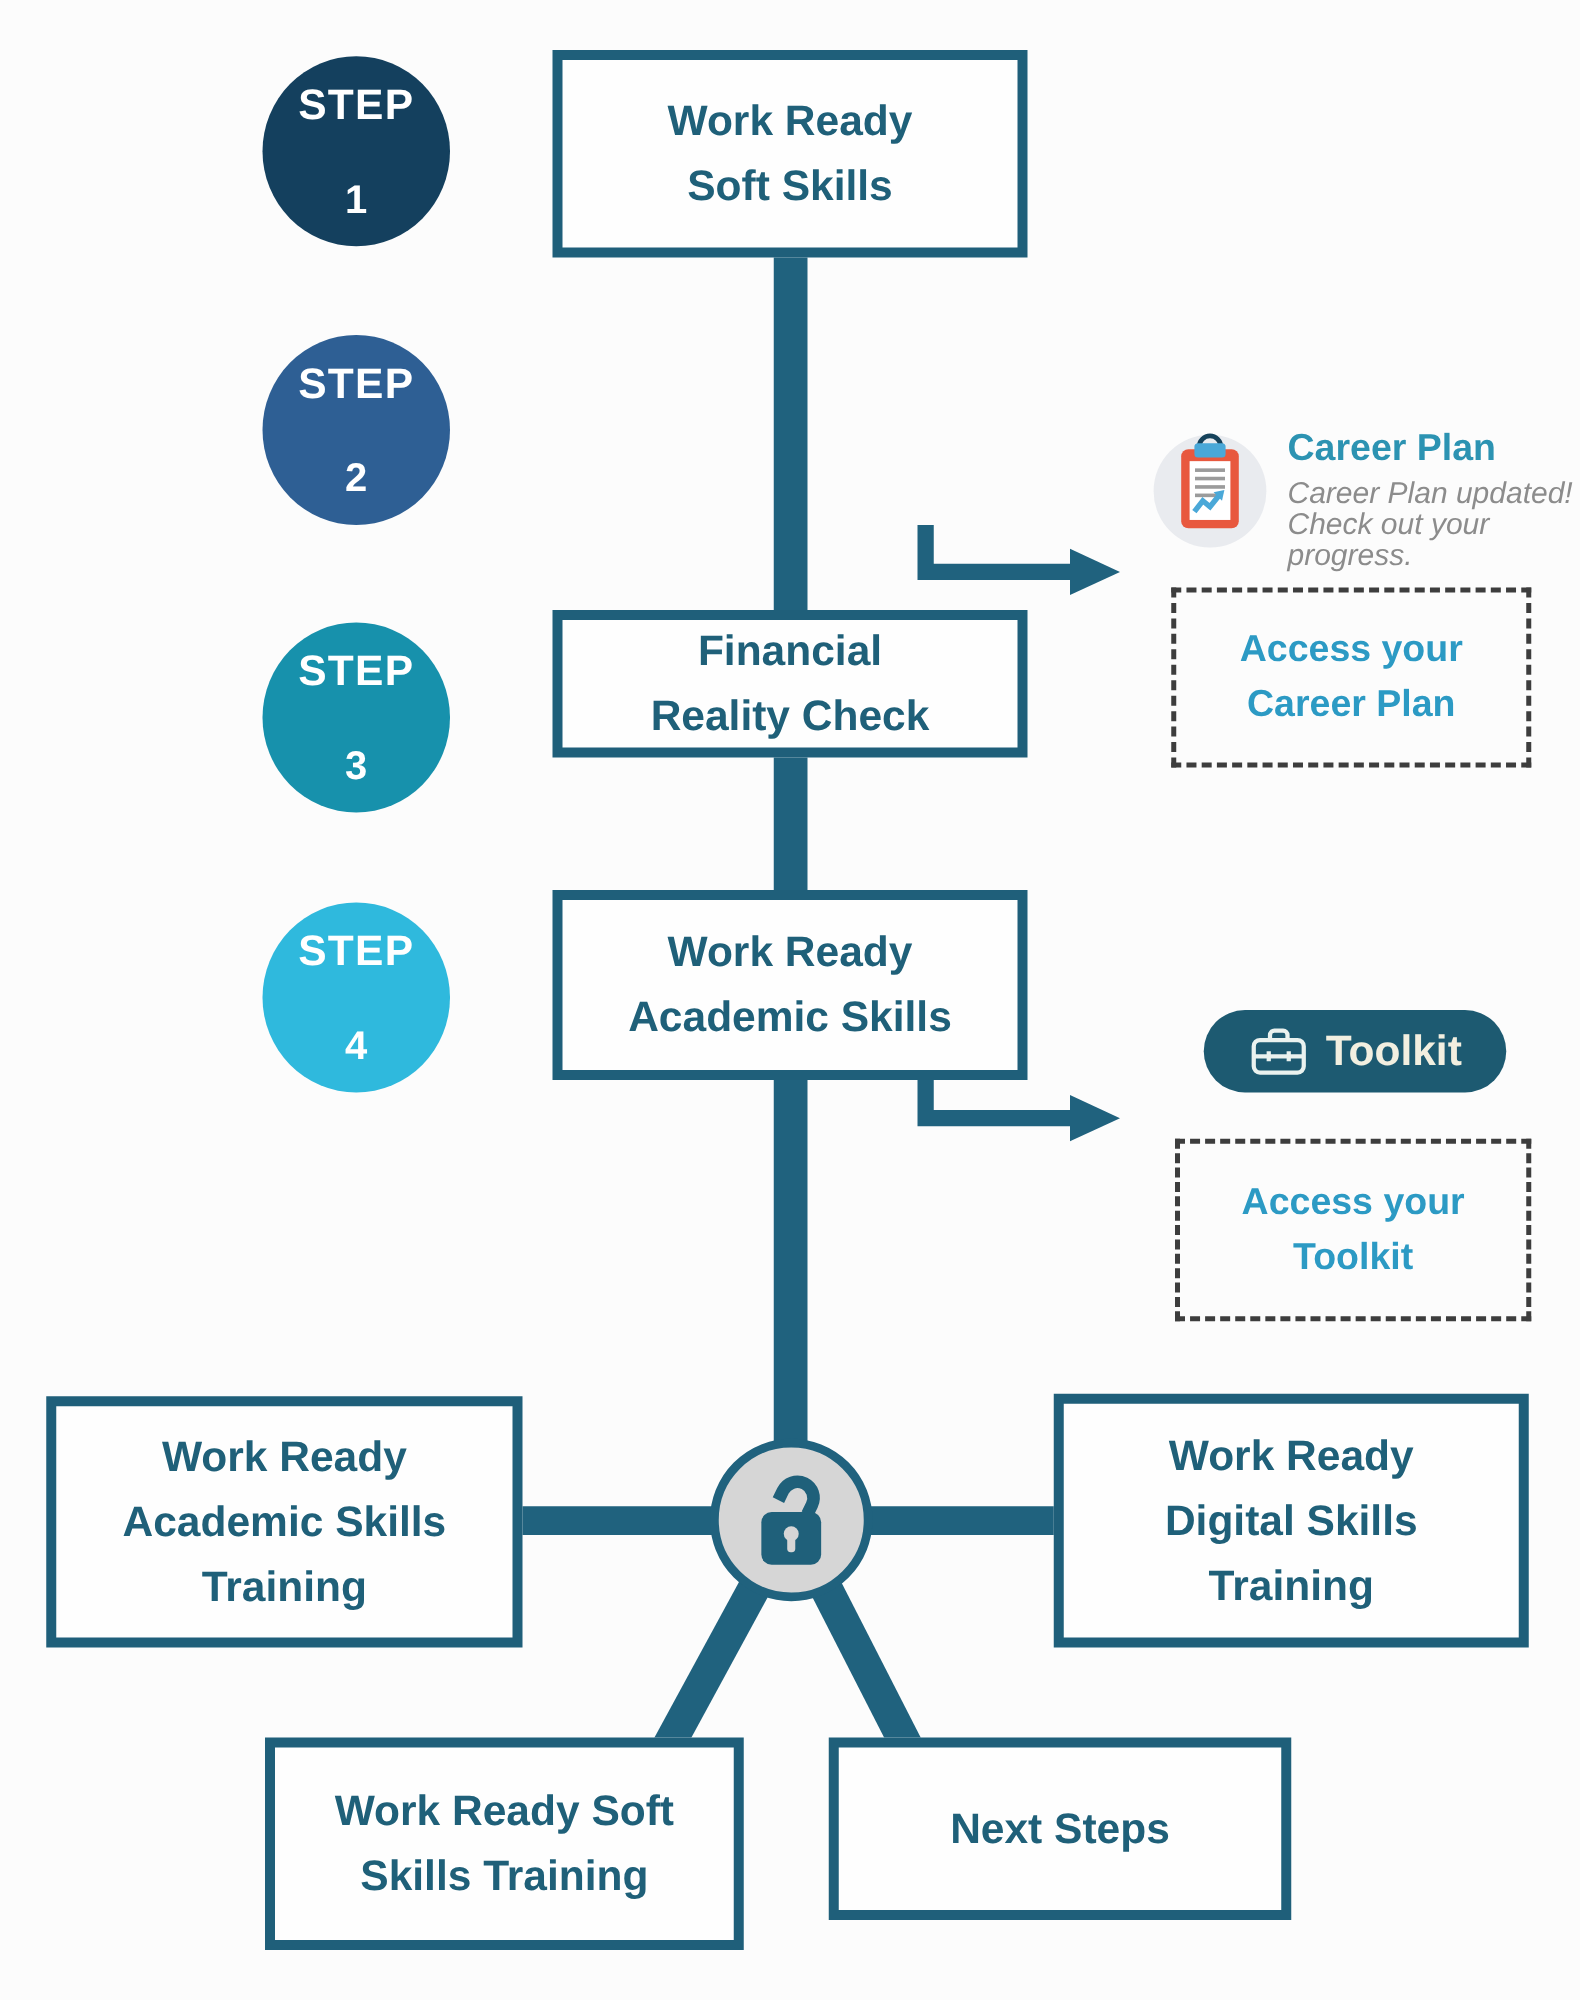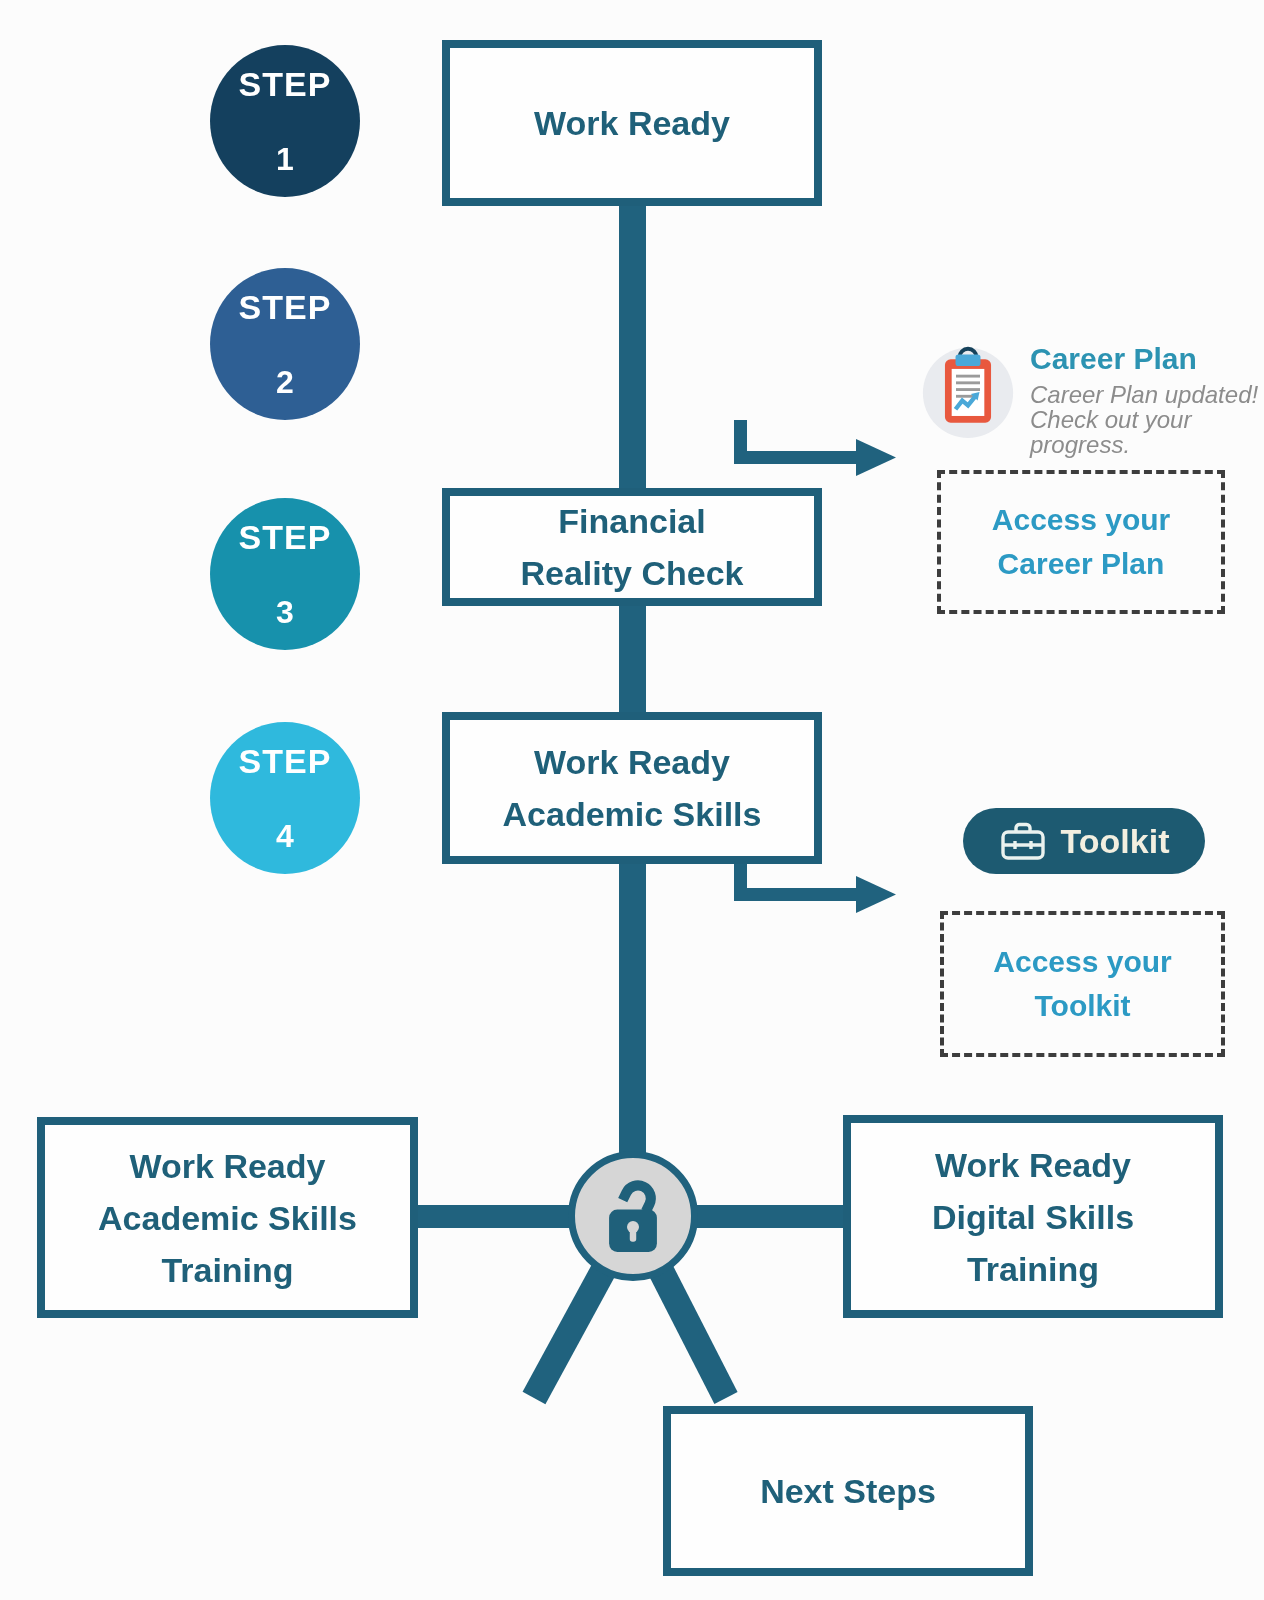--- a/index.html
+++ b/index.html
@@ -35,21 +35,21 @@
   .flow-box-2{top:262px;height:166px;}
   .flow-box-3{top:488px;height:118px;}
   .flow-box-4{top:712px;height:152px;}
 
   .big-box{position:absolute;background:#FEFEFE;border:8px solid var(--box-border);
     display:flex;flex-direction:column;align-items:center;justify-content:center;
     text-align:center;color:var(--box-text);font-weight:bold;font-size:34px;line-height:52px;}
   .train-left{left:37px;top:1117px;width:381px;height:201px;}
   .train-right{left:843px;top:1115px;width:380px;height:203px;}
   .train-soft{left:212px;top:1390px;width:383px;height:170px;}
-  .next-steps{left:663px;top:1390px;width:370px;height:170px;margin-top:16px;}
+  .next-steps{left:663px;top:1390px;width:370px;height:146px;}
 
   .notify{position:absolute;left:920px;top:340px;width:344px;}
   .notify-icon{position:absolute;left:0;top:3px;width:96px;height:96px;}
   .notify-title{position:absolute;left:110px;top:2px;font-size:30px;font-weight:bold;
     color:var(--notification-title);white-space:nowrap;}
   .notify-msg{position:absolute;left:110px;top:42px;font-size:24px;line-height:25px;
     color:var(--notification-subtitle);font-style:italic;}
 
   .dashed-box{position:absolute;border:4px dashed var(--dashed-border);background:transparent;
     display:flex;flex-direction:column;align-items:center;justify-content:center;
@@ -100,20 +100,21 @@
     <span class="step-word">STEP</span>
     <span class="step-num">3</span>
   </div>
   <div class="step-circle step-4">
     <span class="step-word">STEP</span>
     <span class="step-num">4</span>
   </div>
 
   <div class="flow-box flow-box-1">
     <div>Work Ready</div>
+    <div>Soft Skills</div>
   </div>
   <div class="flow-box flow-box-3">
     <div>Financial</div>
     <div>Reality Check</div>
   </div>
   <div class="flow-box flow-box-4">
     <div>Work Ready</div>
     <div>Academic Skills</div>
   </div>
 
@@ -172,17 +173,21 @@
   <div class="big-box train-left">
     <div>Work Ready</div>
     <div>Academic Skills</div>
     <div>Training</div>
   </div>
   <div class="big-box train-right">
     <div>Work Ready</div>
     <div>Digital Skills</div>
     <div>Training</div>
   </div>
+  <div class="big-box train-soft">
+    <div>Work Ready Soft</div>
+    <div>Skills Training</div>
+  </div>
   <div class="big-box next-steps">
     <div>Next Steps</div>
   </div>
 
 </div>
 
 </body></html>

